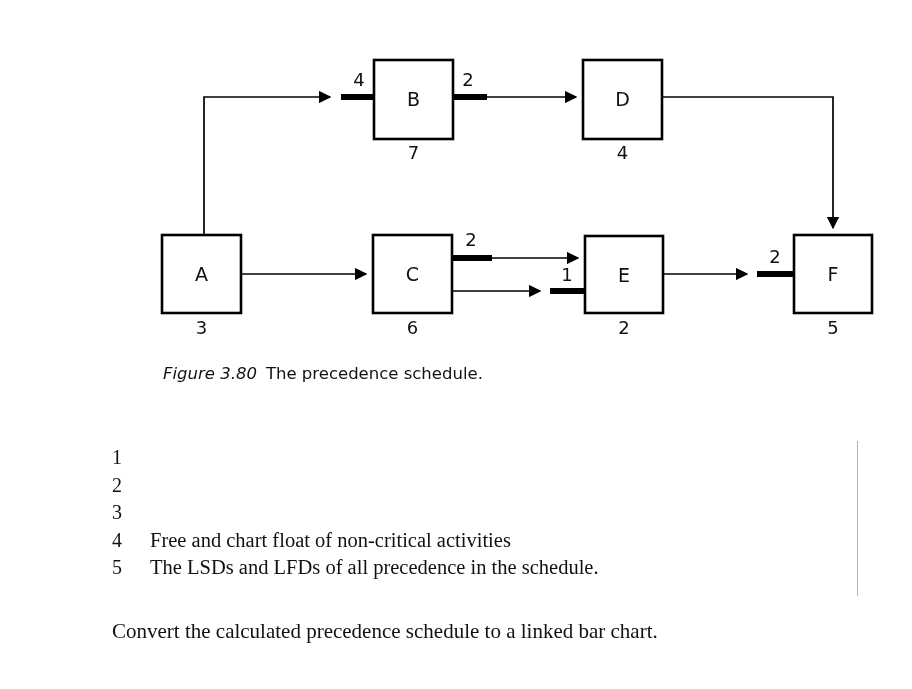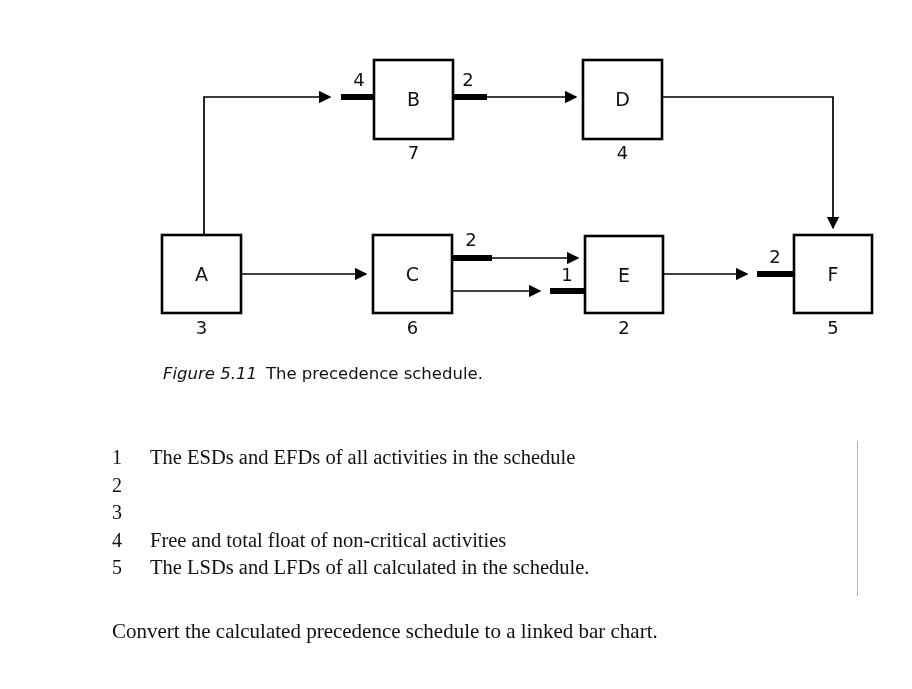--- a/index.html
+++ b/index.html
@@ -148,41 +148,40 @@
 
       <text class="lag-label" x="359" y="86">4</text>
       <text class="lag-label" x="468" y="86">2</text>
       <text class="lag-label" x="471" y="246">2</text>
       <text class="lag-label" x="567" y="281">1</text>
       <text class="lag-label" x="775" y="263">2</text>
     </svg>
   </div>
 
   <div class="caption">
-    <span class="fig-label">Figure 5.11</span><span class="fig-text">The precedence schedule.</span>
+    <span class="fig-label">Figure 3.80</span><span class="fig-text">The precedence schedule.</span>
   </div>
 
   <div class="req-list">
     <div class="req-row">
       <span class="req-num">1</span>
-      <span class="req-text">The ESDs and EFDs of all activities in the schedule</span>
     </div>
     <div class="req-row">
       <span class="req-num">2</span>
     </div>
     <div class="req-row">
       <span class="req-num">3</span>
     </div>
     <div class="req-row">
       <span class="req-num">4</span>
-      <span class="req-text">Free and total float of non-critical activities</span>
+      <span class="req-text">Free and chart float of non-critical activities</span>
     </div>
     <div class="req-row">
       <span class="req-num">5</span>
-      <span class="req-text">The LSDs and LFDs of all calculated in the schedule.</span>
+      <span class="req-text">The LSDs and LFDs of all precedence in the schedule.</span>
     </div>
   </div>
 
   <div class="closing">Convert the calculated precedence schedule to a linked bar chart.</div>
 
   <div class="scan-line"></div>
 
 </div>
 
 </body></html>

